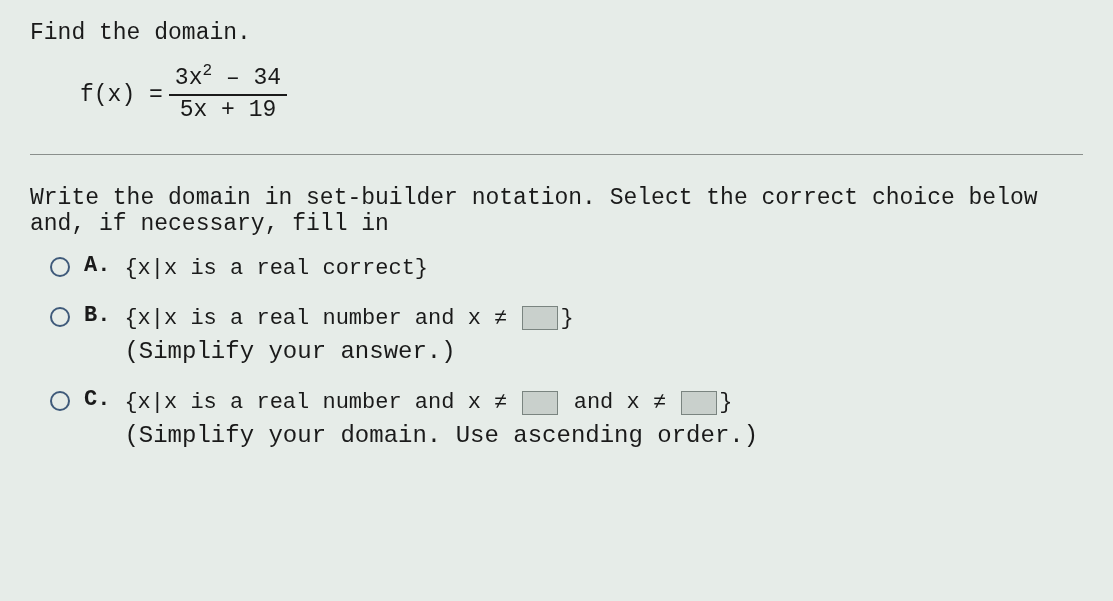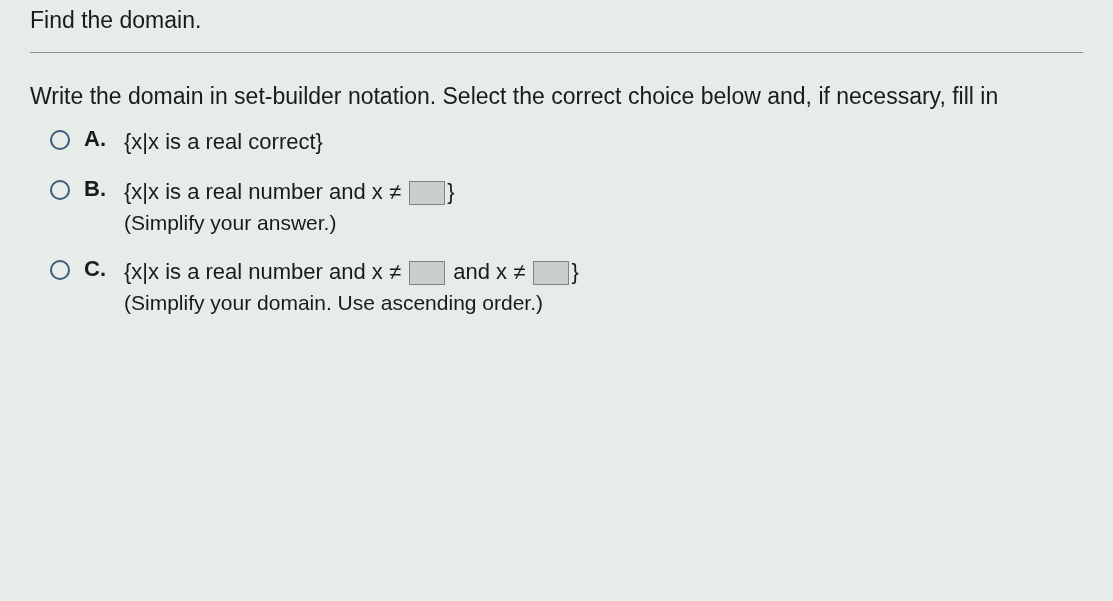--- a/index.html
+++ b/index.html
@@ -7,23 +7,24 @@
     padding: 0;
     width: 1113px;
     height: 601px;
     font-family: Arial, Helvetica, sans-serif;
     background: #e6ece8;
     color: #1a1a1a;
     overflow: hidden;
   }
   .page {
     box-sizing: border-box;
-    padding: 7px 30px 20px 30px;
+    padding: 20px 30px 20px 30px;
     width: 100%;
     height: 100%;
+    font-family: Liberation Mono, monospace;
   }
   .question-title {
     font-size: 23px;
     margin-bottom: 18px;
   }
   .formula {
     margin-left: 50px;
     font-size: 23px;
     display: flex;
     align-items: center;
@@ -91,30 +92,38 @@
     display: inline-block;
     width: 34px;
     height: 22px;
     background: #c9d0cc;
     border: 1px solid #7a8480;
     vertical-align: middle;
     margin: 0 2px;
   }
   .hint {
     display: block;
-    font-size: 21px;
+    font-size: 24px;
   }
 </style>
 </head>
 <body>
 
 <div class="page">
 
   <div class="question-title">Find the domain.</div>
 
+  <div class="formula">
+    <span>f(x) =</span>
+    <span class="fraction">
+      <span class="num">3x<sup>2</sup> – 34</span>
+      <span class="bar"></span>
+      <span class="den">5x + 19</span>
+    </span>
+  </div>
 
   <hr class="divider">
 
   <div class="instruction">Write the domain in set-builder notation. Select the correct choice below and, if necessary, fill in</div>
 
   <div class="choices">
 
     <div class="choice">
       <span class="radio"></span>
       <span class="choice-label">A.</span>

